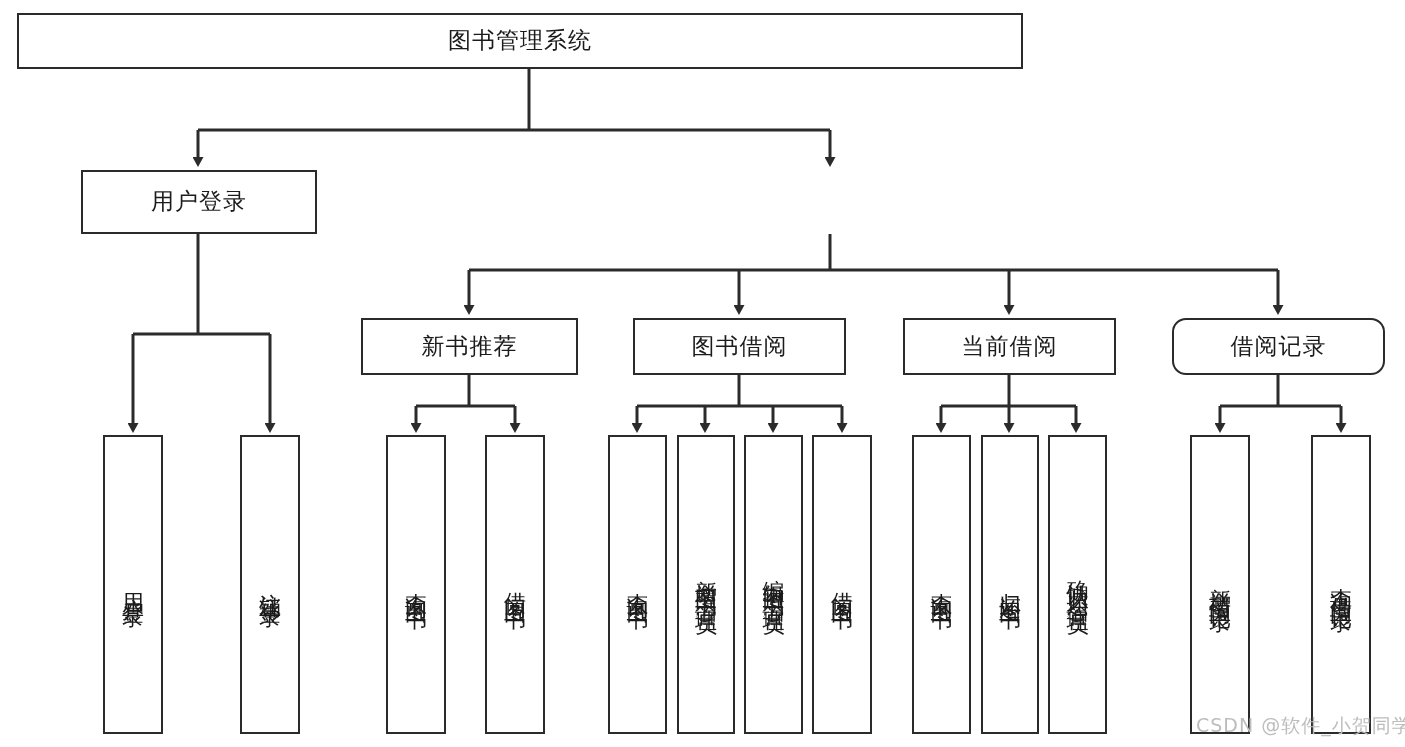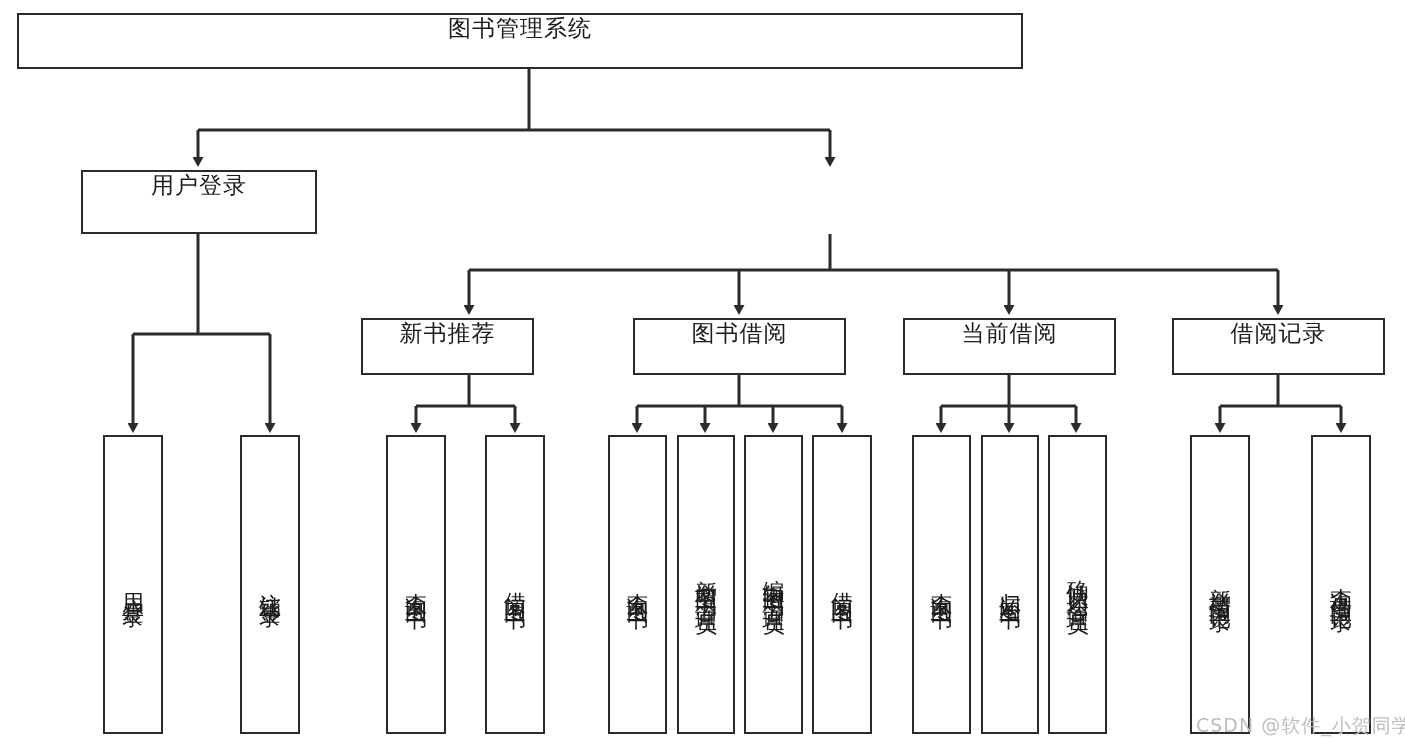--- a/index.html
+++ b/index.html
@@ -24,21 +24,21 @@
     width: 1405px;
     height: 747px;
   }
   .node {
     position: absolute;
     box-sizing: border-box;
     border: 2.5px solid #2b2b2b;
     background: #ffffff;
     color: #1b1b1b;
     display: flex;
-    align-items: flex-start;
+    align-items: center;
     justify-content: center;
     text-align: center;
     z-index: 2;
   }
   .node.horiz {
     font-size: 23px;
     line-height: 1.2;
     letter-spacing: 1px;
   }
   .node.vert {
@@ -123,30 +123,30 @@
   </svg>
 
   <div class="node horiz" style="left:17px; top:13px; width:1006px; height:56px;">
     <span>图书管理系统</span>
   </div>
 
   <div class="node horiz" style="left:81px; top:170px; width:236px; height:64px;">
     <span>用户登录</span>
   </div>
 
-  <div class="node horiz" style="left:361px; top:318px; width:173px; height:57px;">
+  <div class="node horiz" style="left:361px; top:318px; width:217px; height:57px;">
     <span>新书推荐</span>
   </div>
   <div class="node horiz" style="left:633px; top:318px; width:213px; height:57px;">
     <span>图书借阅</span>
   </div>
   <div class="node horiz" style="left:903px; top:318px; width:213px; height:57px;">
     <span>当前借阅</span>
   </div>
-  <div class="node horiz" style="left:1172px; top:318px; width:213px; height:57px;">
+  <div class="node horiz" style="left:1172px; top:318px; width:213px; height:57px;border-radius:14px;">
     <span>借阅记录</span>
   </div>
 
   <div class="node vert" style="left:103px; top:435px; width:60px; height:299px;">
     <span>用户登录</span>
   </div>
   <div class="node vert" style="left:240px; top:435px; width:60px; height:299px;">
     <span>注销登录</span>
   </div>
 

